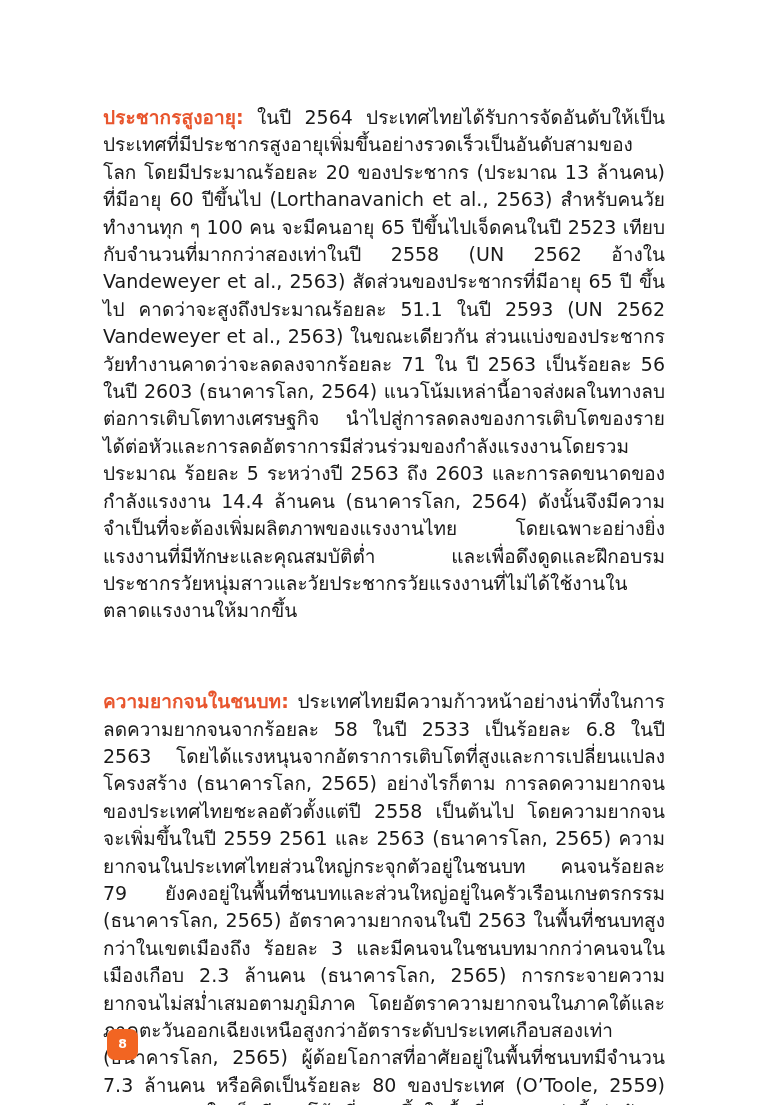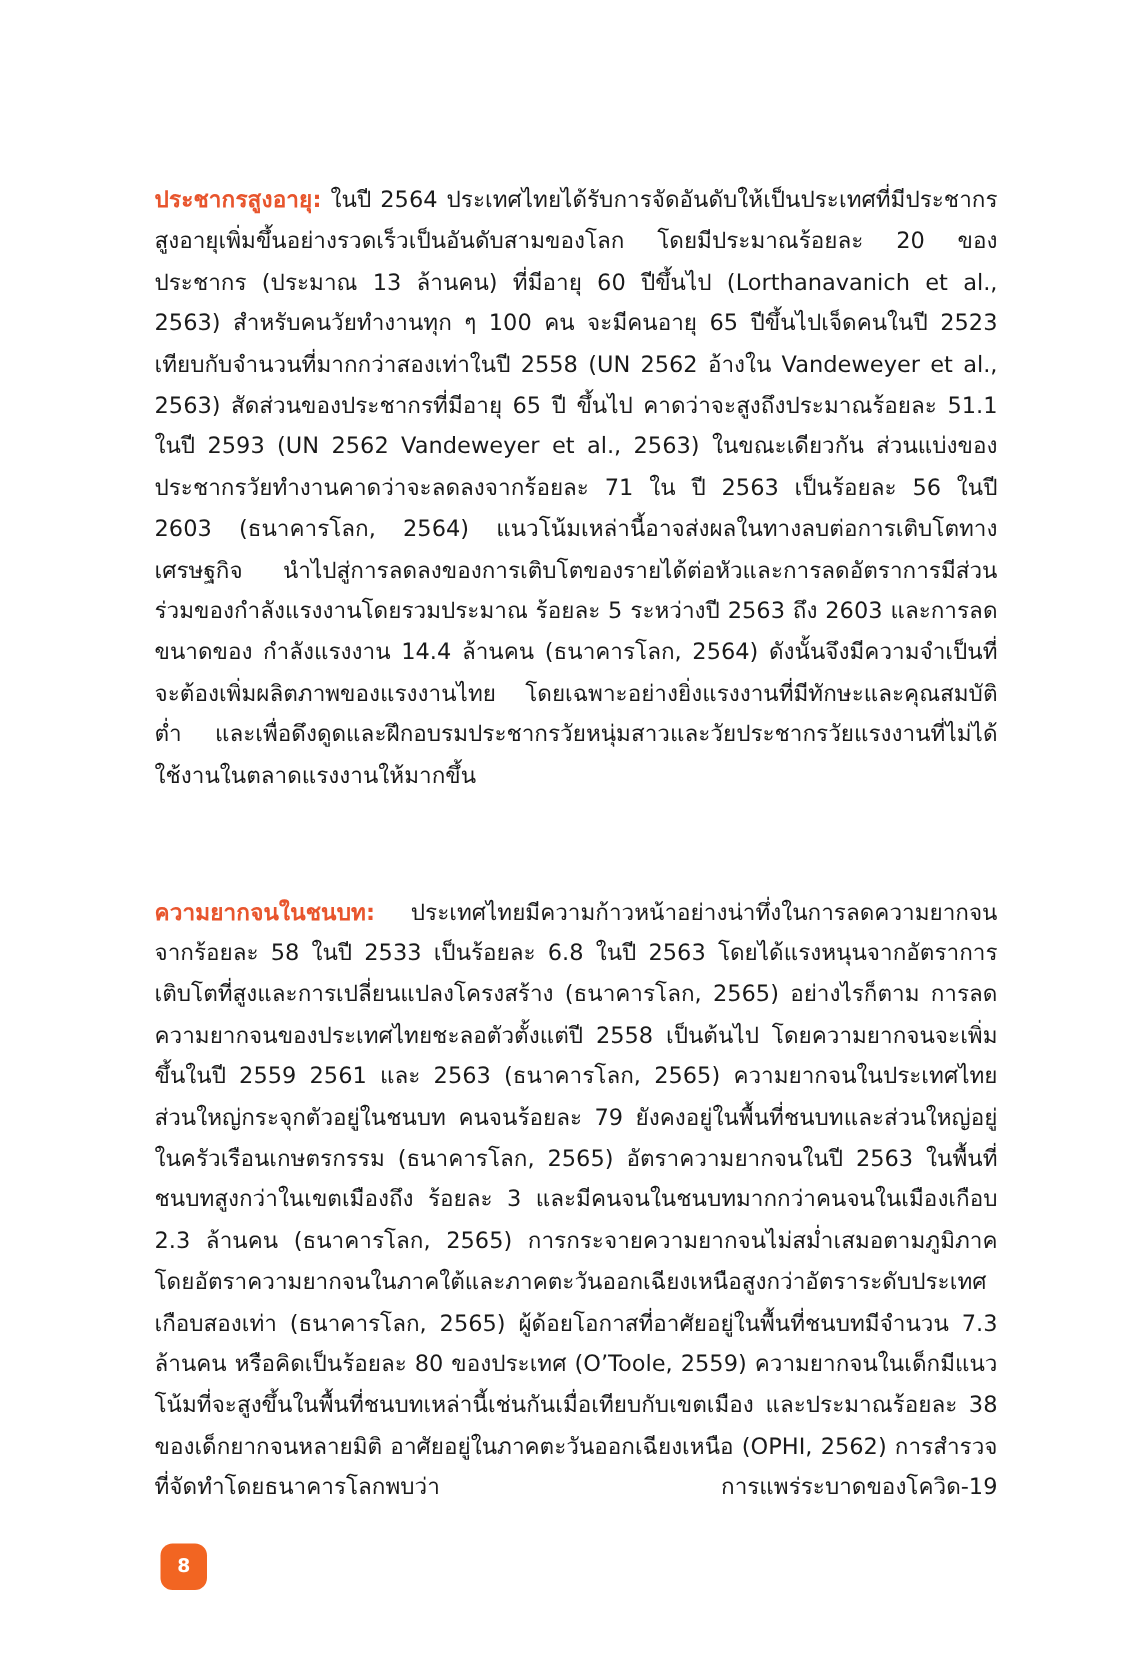--- a/index.html
+++ b/index.html
@@ -24,24 +24,24 @@
   }
 
   .content {
     position: absolute;
     left: 103px;
     top: 104px;
     width: 562px;
   }
 
   .para {
-    margin: 16px 0 0 0;
+    margin: 0 0 0 0;
     text-align: justify;
     text-justify: inter-word;
-    font-size: 15px;
+    font-size: 19px;
     line-height: 27.4px;
     color: #1a1a1a;
     font-weight: 400;
     letter-spacing: 0;
     word-spacing: 0.2px;
     text-indent: 0;
     hyphens: none;
   }
 
   .para + .para {

